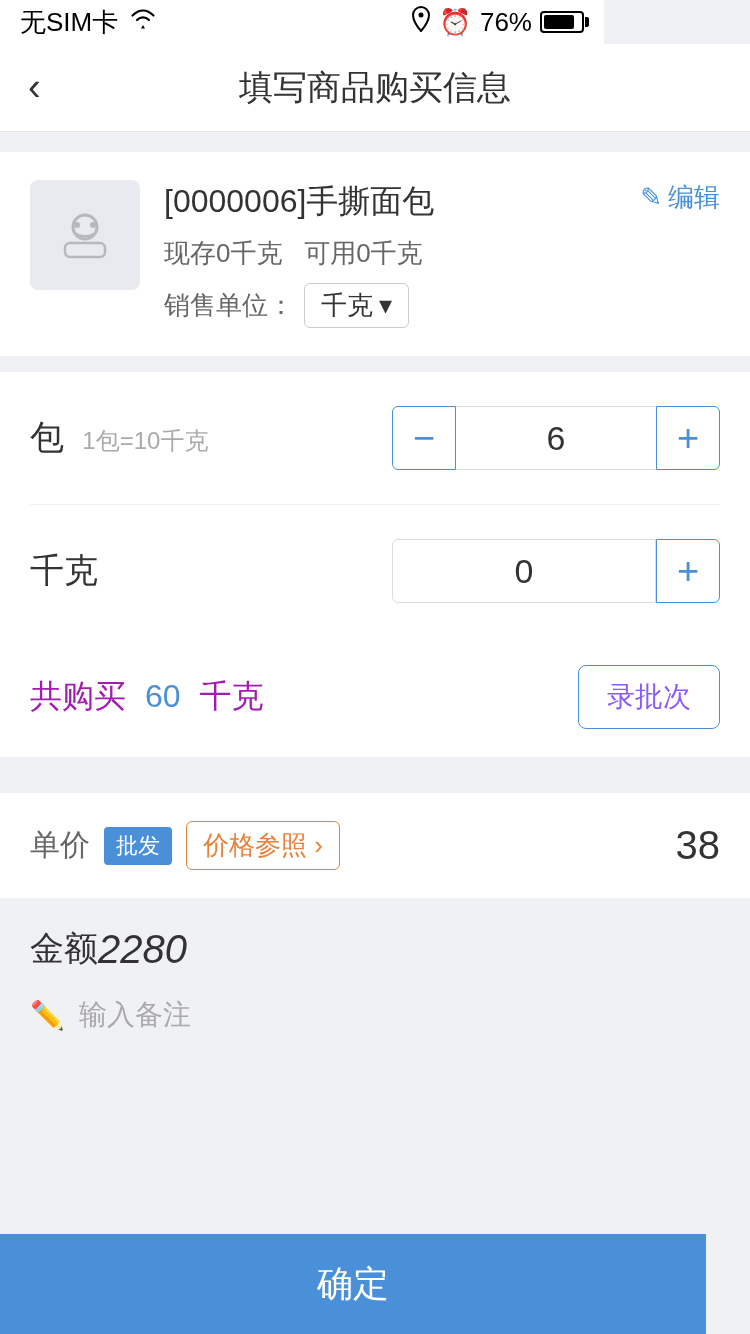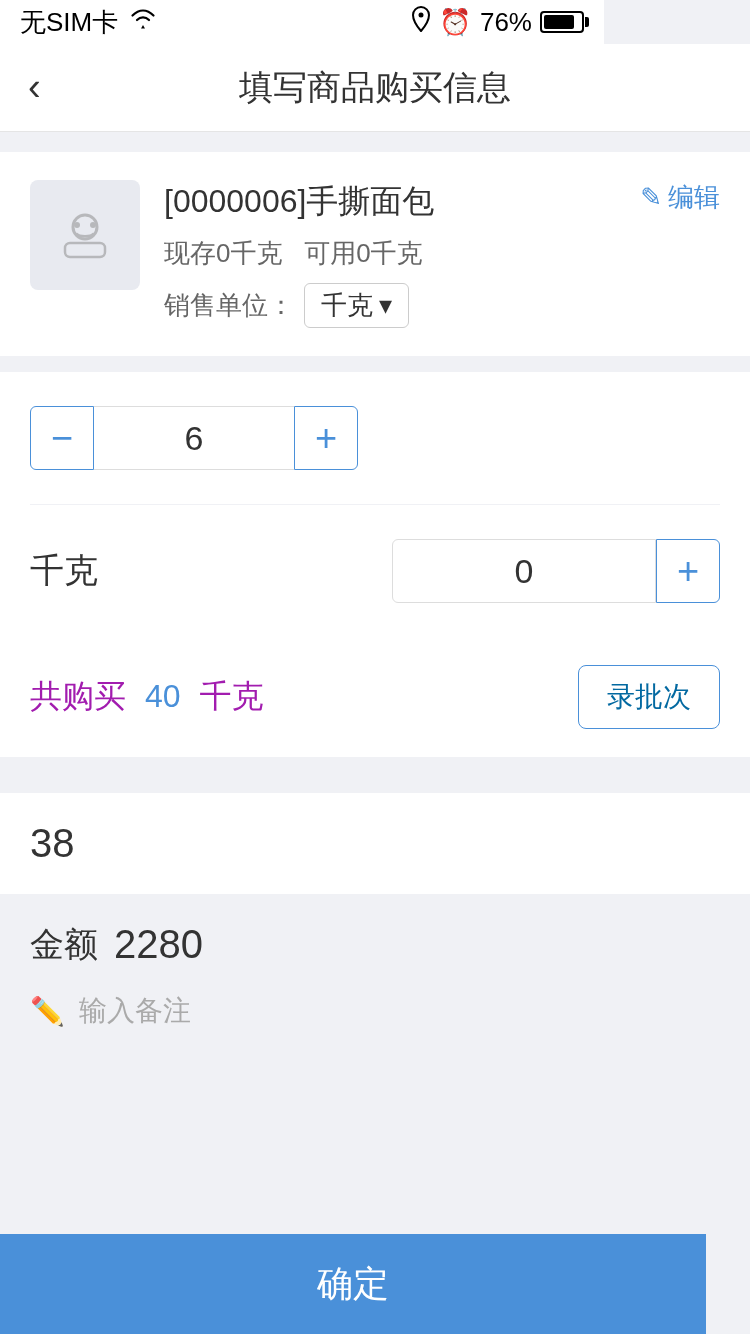--- a/index.html
+++ b/index.html
@@ -203,21 +203,21 @@
       display: flex;
       align-items: center;
       justify-content: space-between;
       margin-top: 0;
     }
     .summary-text { font-size: 32px; color: #333; }
     .summary-text span { color: #a21caf; font-weight: 500; }
     .batch-btn {
       border: 1.5px solid #4a90d9;
       border-radius: 8px;
-      color: #0369a1;
+      color: #8b5cf6;
       font-size: 28px;
       padding: 12px 28px;
       background: #fff;
       cursor: pointer;
     }
 
     
     .price-section {
       background: #fff;
       margin-top: 20px;
@@ -250,23 +250,23 @@
       gap: 4px;
     }
     .price-value { font-size: 40px; color: #333; font-weight: 400; }
 
     
     .amount-section {
       background: #f0f1f5;
       padding: 28px 30px 20px 30px;
       margin-top: 0;
     }
-    .amount-row { display: flex; align-items: flex-start; gap: 16px; margin-bottom: 24px; }
+    .amount-row { display: flex; align-items: center; margin-bottom: 24px; }
     .amount-label { font-size: 34px; color: #333; }
-    .amount-value { font-size: 40px; color: #333; font-weight: 500; }
+    .amount-value { font-size: 40px; color: #333; font-weight: 500; font-style: italic; }
     .note-row { display: flex; align-items: center; gap: 14px; color: #aaa; font-size: 28px; }
 
     
     .footer {
       position: fixed;
       bottom: 0;
       width: 706px;
       height: 100px;
       background: #4a90d9;
       display: flex;
@@ -354,49 +354,58 @@
     <span>✎</span>
     <span>编辑</span>
   </div>
 </div>
 
 <div class="section-divider"></div>
 
 <div class="quantity-section">
 
   <div class="quantity-row">
+    <div>
+      <span style="font-size:34px;color:#333;">包</span>
+      <span class="qty-hint">1包=10千克</span>
+    </div>
     <div class="qty-control">
       <button class="qty-btn qty-btn-left">−</button>
       <input class="qty-input" type="text" value="6" style="">
       <button class="qty-btn qty-btn-right">+</button>
     </div>
   </div>
 
   <div class="quantity-row">
     <div style="font-size:34px;color:#333;">千克</div>
     <div class="qty-control">
       <input class="qty-input-nobutton" type="text" value="0" style="">
       <button class="qty-btn qty-btn-right">+</button>
     </div>
   </div>
 </div>
 
 <div class="summary-section">
   <div class="summary-text">
     <span>共购买</span>
-    <span style="color:#4a90d9;font-weight:500;margin:0 10px;">40</span>
+    <span style="color:#4a90d9;font-weight:500;margin:0 10px;">60</span>
     <span>千克</span>
   </div>
   <button class="batch-btn">录批次</button>
 </div>
 
 <div class="section-divider"></div>
 
 <div class="price-section">
   <div class="price-row">
+    <div class="price-left">
+      <span class="price-label">单价</span>
+      <span class="price-tag-badge">批发</span>
+      <button class="price-ref-btn">价格参照 ›</button>
+    </div>
     <span class="price-value">38</span>
   </div>
 </div>
 
 <div class="amount-section">
   <div class="amount-row">
     <span class="amount-label">金额</span>
     <span class="amount-value">2280</span>
   </div>
   <div class="note-row">

